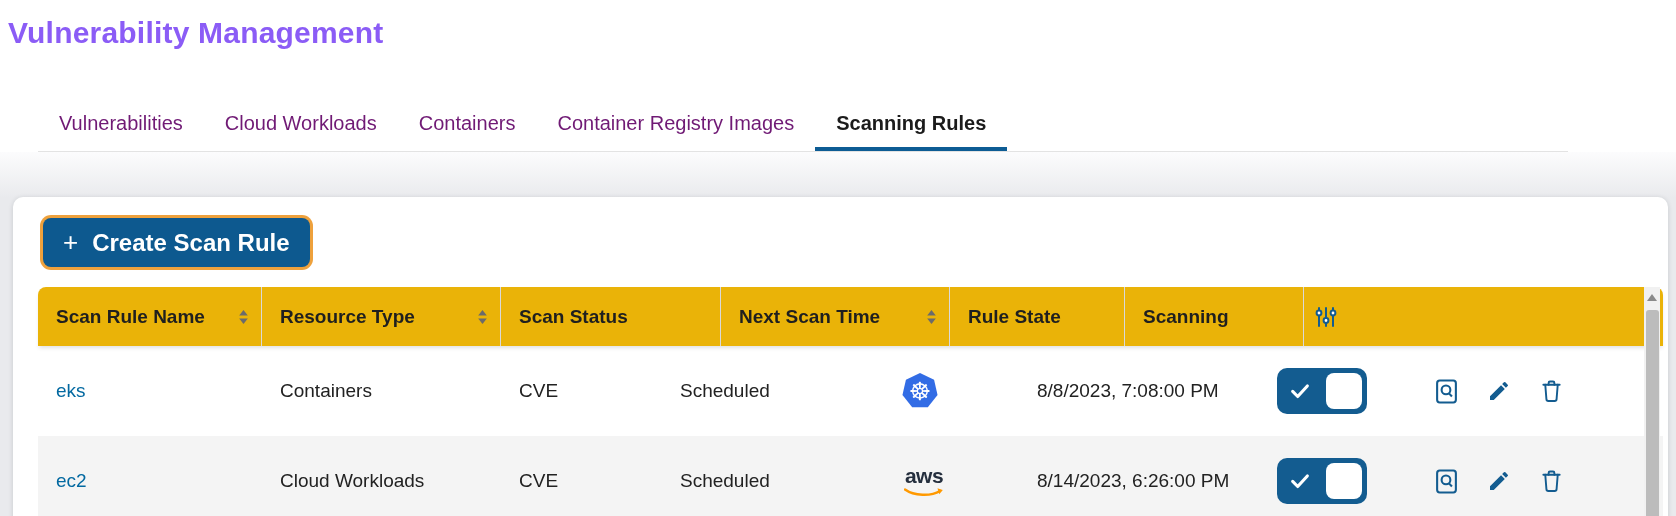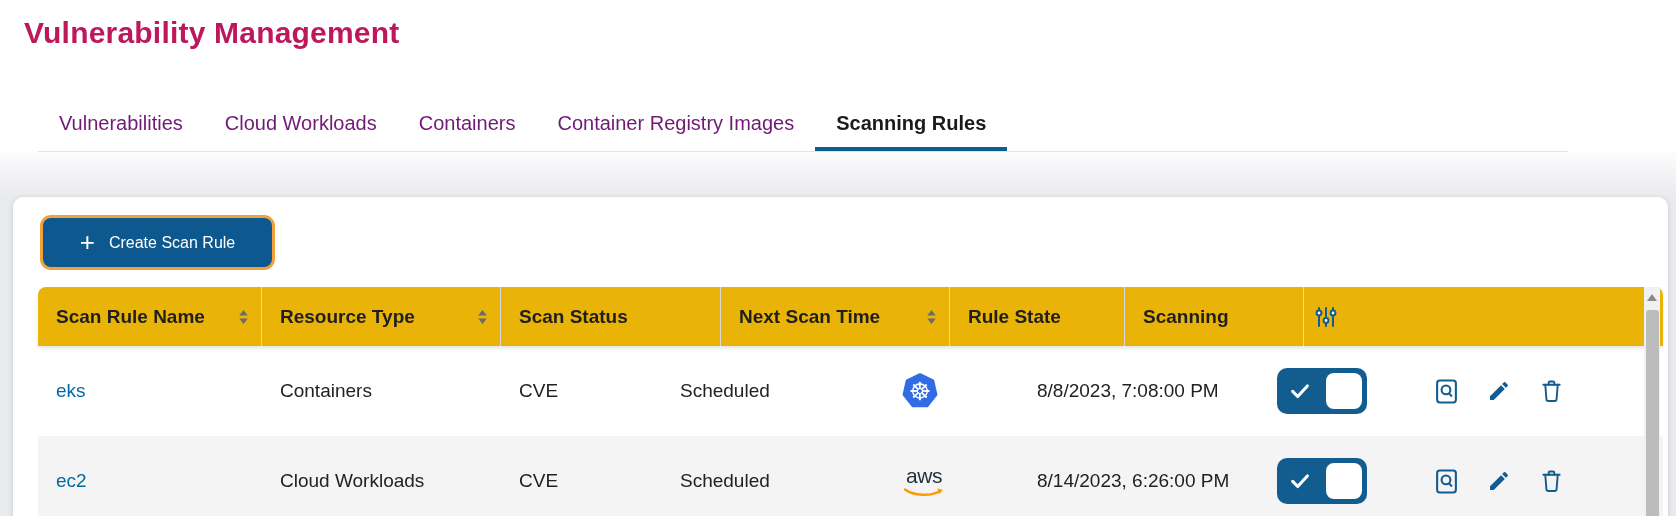--- a/index.html
+++ b/index.html
@@ -4,22 +4,22 @@
 <style>
   html,body{margin:0;padding:0;}
   body{
     width:1676px;height:516px;position:relative;overflow:hidden;
     background:#ffffff;
     font-family:"Liberation Sans","DejaVu Sans",sans-serif;
     color:#222;
   }
   
   .page-title{
-    position:absolute;top:16px;left:24px;
-    font-size:30px;font-weight:700;color:#be185d;letter-spacing:.2px;
+    position:absolute;top:16px;left:8px;
+    font-size:30px;font-weight:700;color:#8b5cf6;letter-spacing:.2px;
   }
   .tabbar{
     position:absolute;top:96px;left:38px;width:1530px;height:56px;
     display:flex;align-items:stretch;
     border-bottom:1px solid #e3e3e3;box-sizing:border-box;
   }
   .tab{
     display:flex;align-items:center;padding:0 21px;cursor:pointer;
     font-size:20px;color:#701a75;white-space:nowrap;
   }
@@ -39,21 +39,21 @@
   }
   
   .create-btn{
     position:absolute;top:21px;left:30px;height:49px;min-width:229px;
     display:flex;align-items:center;justify-content:center;gap:14px;
     background:#0d598f;color:#fff;border:none;border-radius:8px;
     box-shadow:0 0 0 3px #eea13c;cursor:pointer;padding:0 20px;box-sizing:border-box;
     font-family:inherit;
   }
   .create-btn .plus{font-size:26px;font-weight:300;line-height:1;margin-top:-2px;}
-  .create-btn .lbl{font-size:16px;font-weight:400;}
+  .create-btn .lbl{font-size:24px;font-weight:700;}
   
   .tbl{position:absolute;top:90px;left:25px;width:1625px;}
   .thead{
     display:flex;height:59px;background:#eab308;border-radius:8px 8px 0 0;
     position:relative;z-index:2;
     box-shadow:0 3px 4px -1px rgba(0,0,0,.12);
   }
   .th{
     box-sizing:border-box;display:flex;align-items:center;
     padding-left:18px;font-size:19px;font-weight:600;color:#1f1f1f;
@@ -76,21 +76,21 @@
   a.rule-link{color:#0369a1;text-decoration:none;cursor:pointer;}
   
   .k8s{
     width:36px;height:36px;background:#326ce5;
     clip-path:polygon(50% 0%,10.9% 18.8%,1.3% 61.1%,28.3% 95%,71.7% 95%,98.7% 61.1%,89.1% 18.8%);
     display:flex;align-items:center;justify-content:center;
     color:#fff;font-size:25px;line-height:1;
   }
   
   .aws{display:flex;flex-direction:column;align-items:center;width:44px;}
-  .aws .word{font-size:21px;font-weight:400;color:#252f3e;letter-spacing:-.5px;line-height:1;text-align:right;}
+  .aws .word{font-size:21px;font-weight:700;color:#252f3e;letter-spacing:-.5px;line-height:1;text-align:right;}
   .aws svg{margin-top:1px;}
   
   .toggle{
     width:90px;height:46px;background:#135c90;border-radius:10px;
     position:relative;display:flex;align-items:center;cursor:pointer;border:none;padding:0;
   }
   .toggle .check{margin-left:12px;display:flex;}
   .toggle .knob{
     position:absolute;right:5px;top:5px;width:36px;height:36px;
     background:#fff;border-radius:8px;

